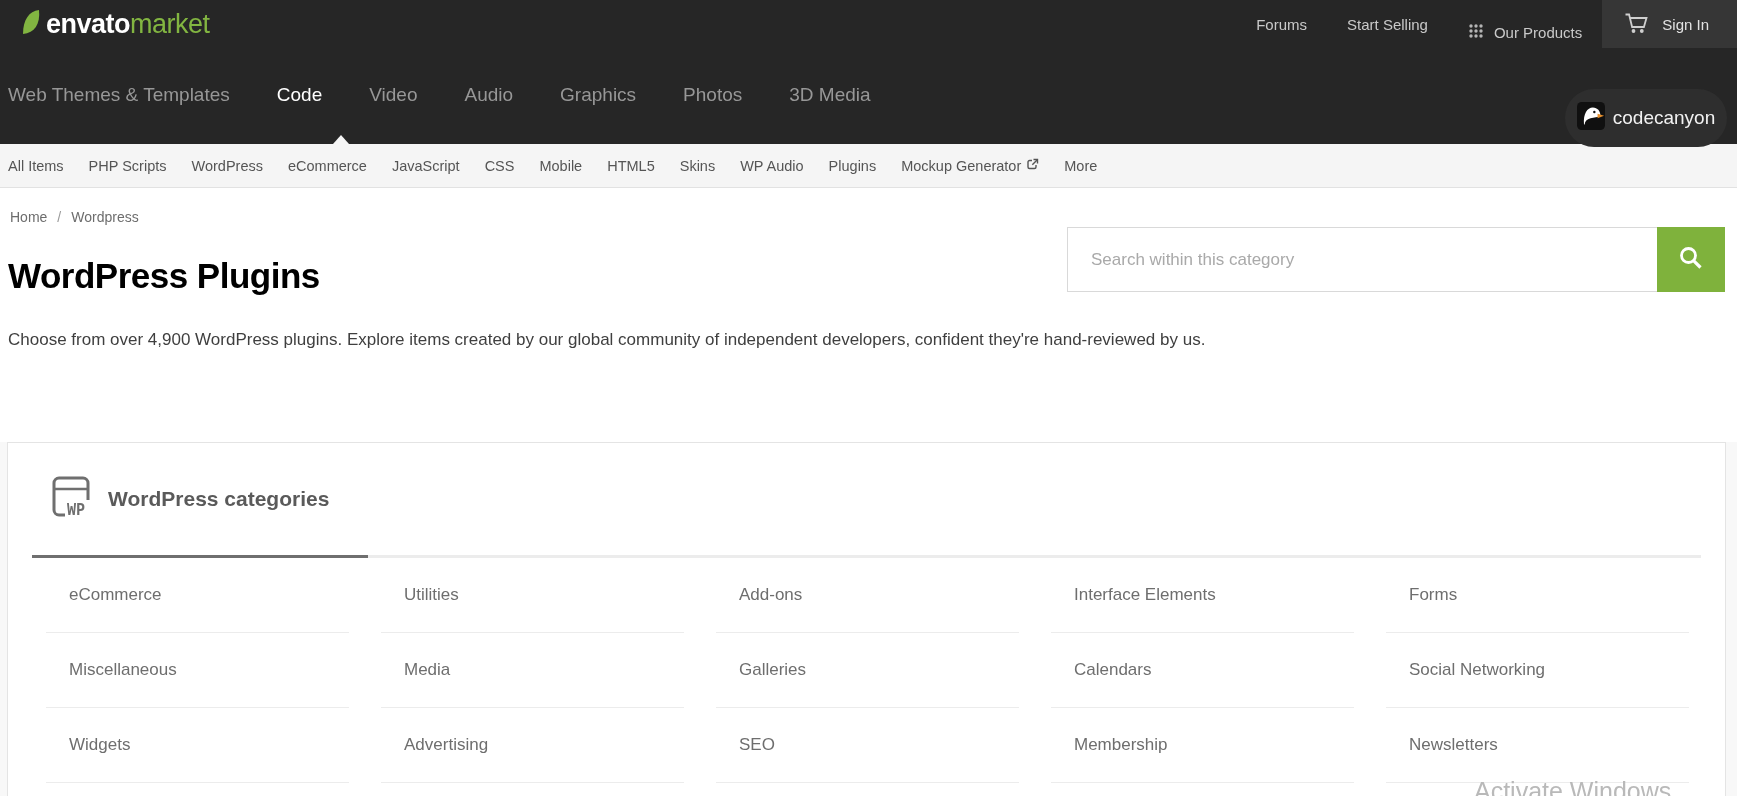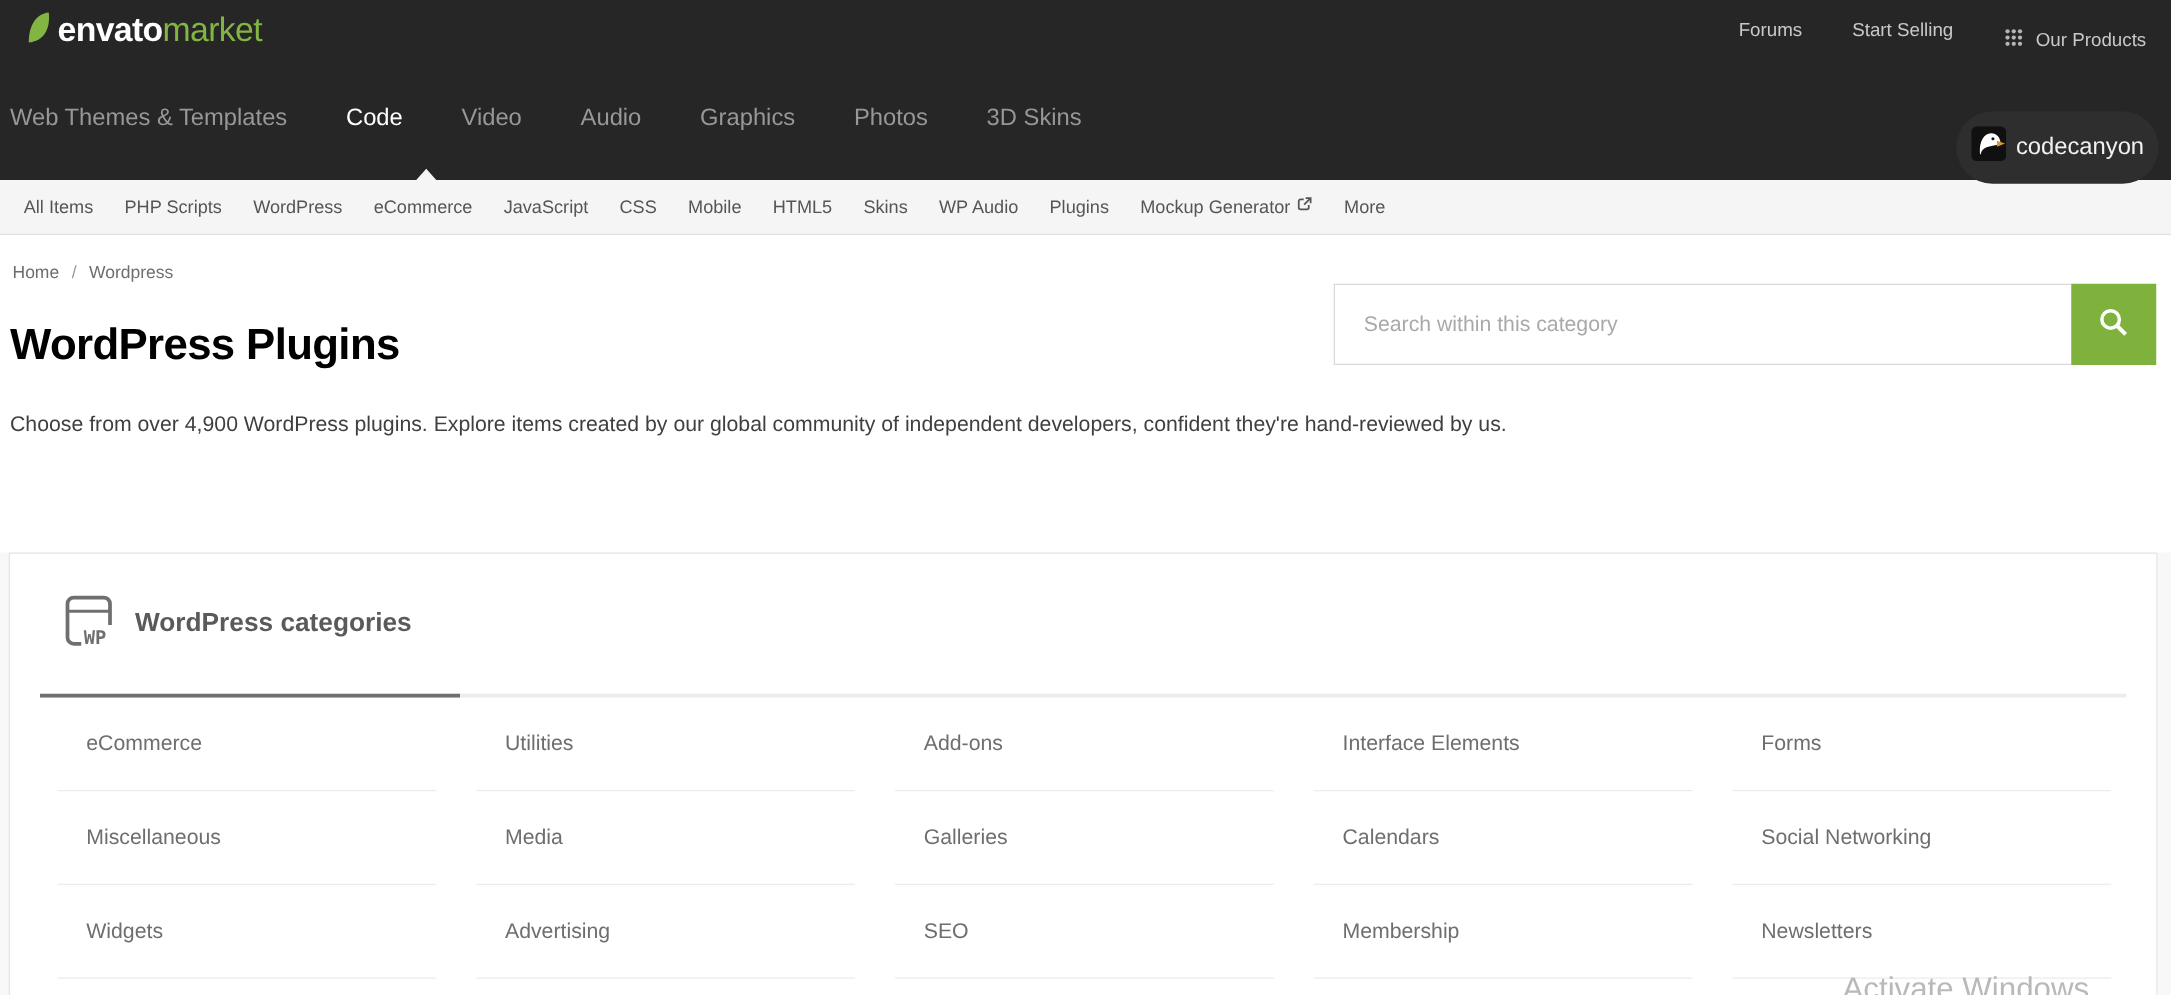--- a/index.html
+++ b/index.html
@@ -18,21 +18,21 @@
   .tb-products { display:flex; align-items:center; gap:10px; margin-right:20px; cursor:pointer; }
   .tb-products span { color:#c9c9c9; font-size:15px;margin-top:16px; }
   .signin { height:48px; background:#363636; display:flex; align-items:center; gap:14px; padding:0 28px 0 22px; cursor:pointer; }
   .signin span { color:#e3e3e3; font-size:15px; }
 
   .mainnav { display:flex; gap:47px; padding-left:8px; margin-top:34px;align-items:center; }
   .mainnav a { color:#979797; font-size:19px; line-height:26px; }
   .mainnav a.active { color:#ffffff; }
 
   
-  .subnav { background:#f5f5f5; height:44px; border-bottom:1px solid #e2e2e2; display:flex; align-items:center; gap:25px; padding-left:19px; position:relative; }
+  .subnav { background:#f5f5f5; height:44px; border-bottom:1px solid #e2e2e2; display:flex; align-items:center; gap:25px; padding-left:8px; position:relative; }
   .subnav a { color:#555; font-size:14.5px; display:flex; align-items:center; gap:5px; }
   .subnav-caret { position:absolute; top:-9px; left:333px; width:0; height:0; border-left:8px solid transparent; border-right:8px solid transparent; border-bottom:9px solid #f5f5f5; }
 
   
   .badge { position:absolute; top:89px; left:1565px; width:162px; height:58px; background:#2e2e2e; border-radius:29px; display:flex; align-items:center; justify-content:center; gap:8px; z-index:20; cursor:pointer; }
   .badge span { color:#f2f2f2; font-size:19px; }
 
   
   .hero { position:relative; height:189px; background:#fff; }
   .breadcrumb { position:absolute; top:21px; left:10px; display:flex; gap:10px; font-size:14px; color:#6d6d6d; }
@@ -82,30 +82,40 @@
             <circle cx="3" cy="8" r="1.7"></circle>
               <circle cx="8" cy="8" r="1.7"></circle>
               <circle cx="13" cy="8" r="1.7"></circle>
             <circle cx="3" cy="13" r="1.7"></circle>
               <circle cx="8" cy="13" r="1.7"></circle>
               <circle cx="13" cy="13" r="1.7"></circle>
           </svg>
         </span>
         <span>Our Products</span>
       </div>
+      <div class="signin">
+        <span>
+          <svg width="24" height="22" viewBox="0 0 24 22">
+            <path d="M1.5 2.5 h3.6 l3 12.5 h11.8 l2.6 -9 H6.2" stroke="#cfcfcf" stroke-width="1.8" fill="none"></path>
+            <circle cx="9.5" cy="19" r="1.9" fill="#cfcfcf"></circle>
+              <circle cx="17.8" cy="19" r="1.9" fill="#cfcfcf"></circle>
+          </svg>
+        </span>
+        <span>Sign In</span>
+      </div>
     </div>
   </div>
   <nav class="mainnav">
     <a>Web Themes &amp; Templates</a>
     <a class="active">Code</a>
     <a>Video</a>
     <a>Audio</a>
     <a>Graphics</a>
     <a>Photos</a>
-    <a>3D Skins</a>
+    <a>3D Media</a>
   </nav>
 </header>
 
 <div class="badge">
   <span>
     <svg width="28" height="28" viewBox="0 0 30 30">
       <rect x="0" y="0" width="30" height="30" rx="5" fill="#101010"></rect>
       <path d="M7.5 24 C6.5 13 11 6 17 6 C22 6 25 10 25 14 L24.5 15.5 L14.5 17.5 C10.5 18.5 8.5 21 8.2 24 Z" fill="#ffffff"></path>
       <path d="M22 12.5 L29 14.8 L22 17.5 Z" fill="#e8902c"></path>
       <circle cx="18.6" cy="10.8" r="1.3" fill="#101010"></circle>

